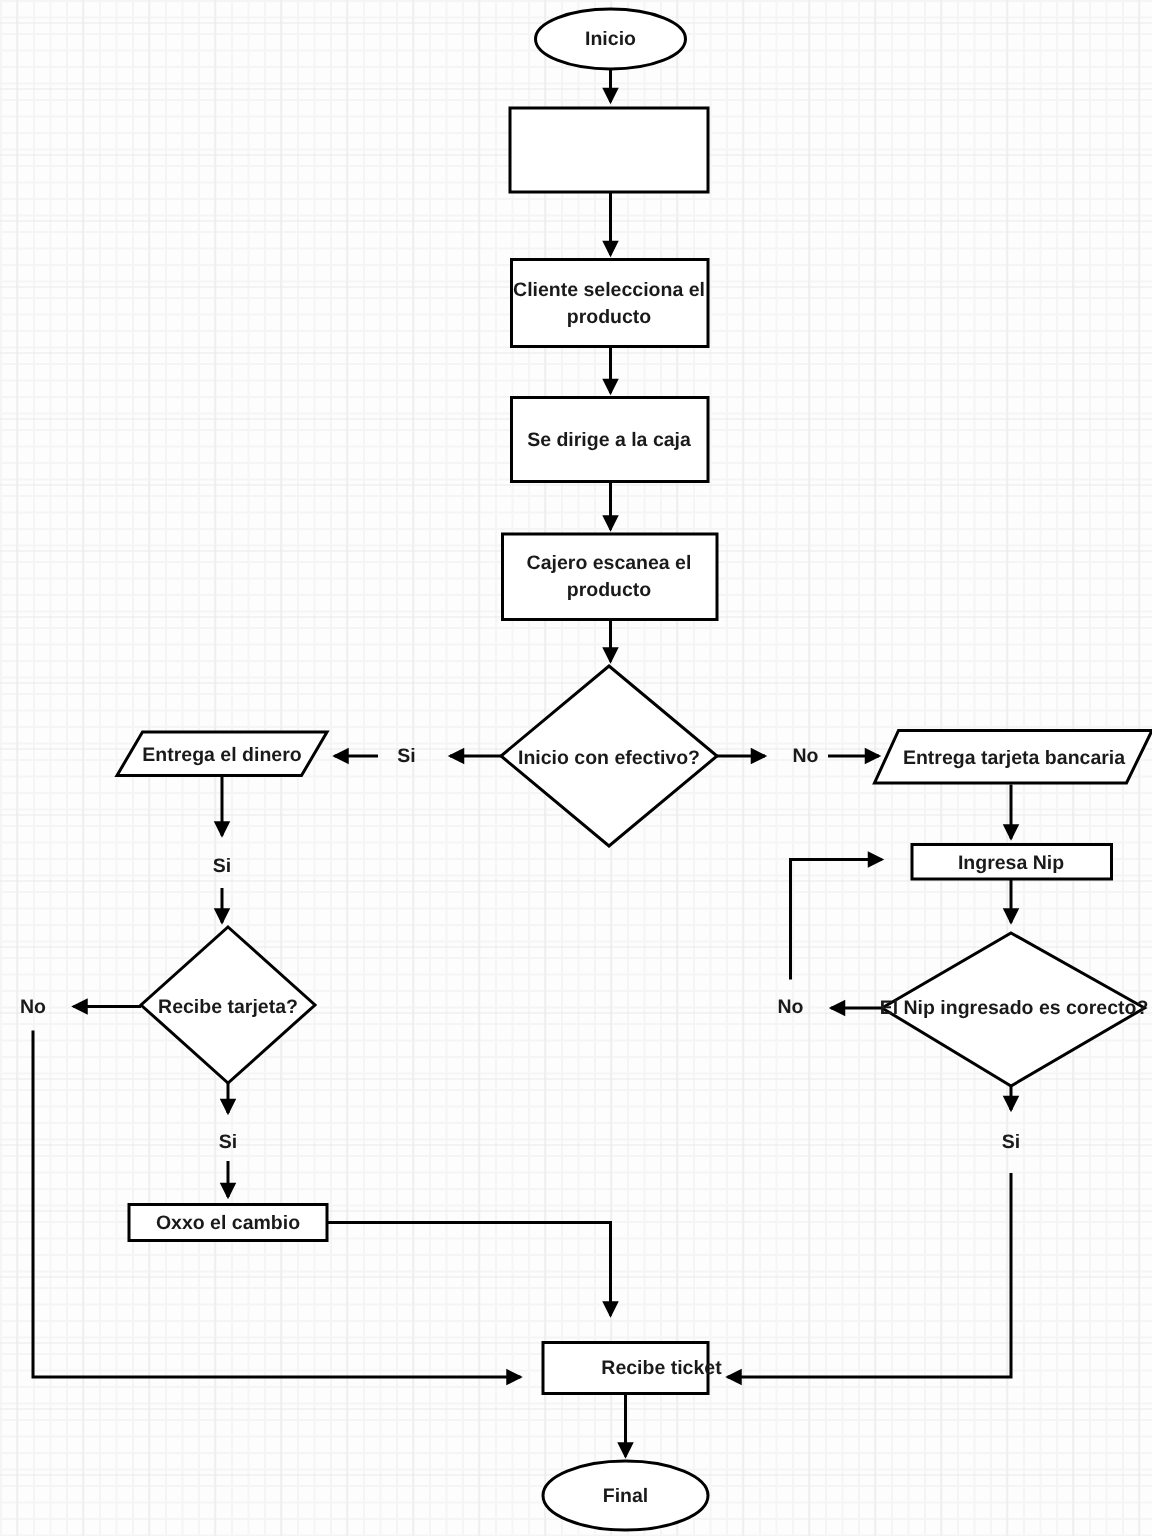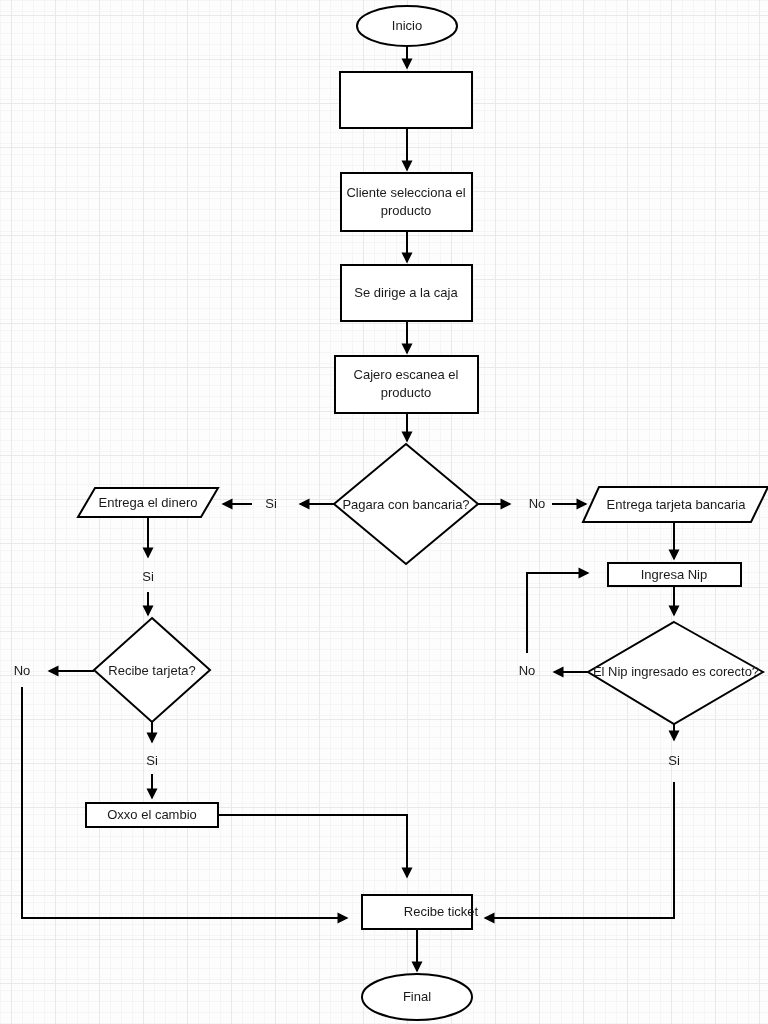--- a/index.html
+++ b/index.html
@@ -11,20 +11,21 @@
     overflow: hidden;
     background-color: #fdfdfd;
     background-image:
       linear-gradient(to right, #e9e9e9 1px, transparent 1px),
       linear-gradient(to bottom, #e9e9e9 1px, transparent 1px),
       linear-gradient(to right, #f5f5f5 1px, transparent 1px),
       linear-gradient(to bottom, #f5f5f5 1px, transparent 1px);
     background-size: 44px 44px, 44px 44px, 11px 11px, 11px 11px;
     background-position: 11px 15px, 11px 15px, 0 0, 0 0;
     font-family: "Liberation Sans", sans-serif;
+    font-weight: bold;
   }
   svg.diagram { position: absolute; left: 0; top: 0; }
   .shape { fill: #ffffff; stroke: #000000; stroke-width: 2; }
   .edge  { fill: none; stroke: #000000; stroke-width: 2; }
   .lbl {
     position: absolute;
     transform: translate(-50%, -50%);
     font-size: 13px;
     line-height: 1.35;
     color: #1a1a1a;
@@ -97,21 +98,21 @@
     <span class="ln">producto</span>
   </div>
 
   <div class="lbl" style="left:406px; top:293px;">Se dirige a la caja</div>
 
   <div class="lbl" style="left:406px; top:384px;">
     <span class="ln">Cajero escanea el</span>
     <span class="ln">producto</span>
   </div>
 
-  <div class="lbl" style="left:406px; top:505px;">Pagara con bancaria?</div>
+  <div class="lbl" style="left:406px; top:505px;">Inicio con efectivo?</div>
   <div class="lbl" style="left:148px; top:503px;">Entrega el dinero</div>
   <div class="lbl" style="left:152px; top:671px;">Recibe tarjeta?</div>
   <div class="lbl" style="left:152px; top:815px;">Oxxo el cambio</div>
   <div class="lbl" style="left:676px; top:505px;">Entrega tarjeta bancaria</div>
   <div class="lbl" style="left:674px; top:575px;">Ingresa Nip</div>
   <div class="lbl" style="left:676px; top:672px;">El Nip ingresado es corecto?</div>
   <div class="lbl" style="left:417px; top:912px;padding-left:48px;">Recibe ticket</div>
   <div class="lbl" style="left:417px; top:997px;">Final</div>
 
   <div class="lbl" style="left:271px; top:504px;">Si</div>

